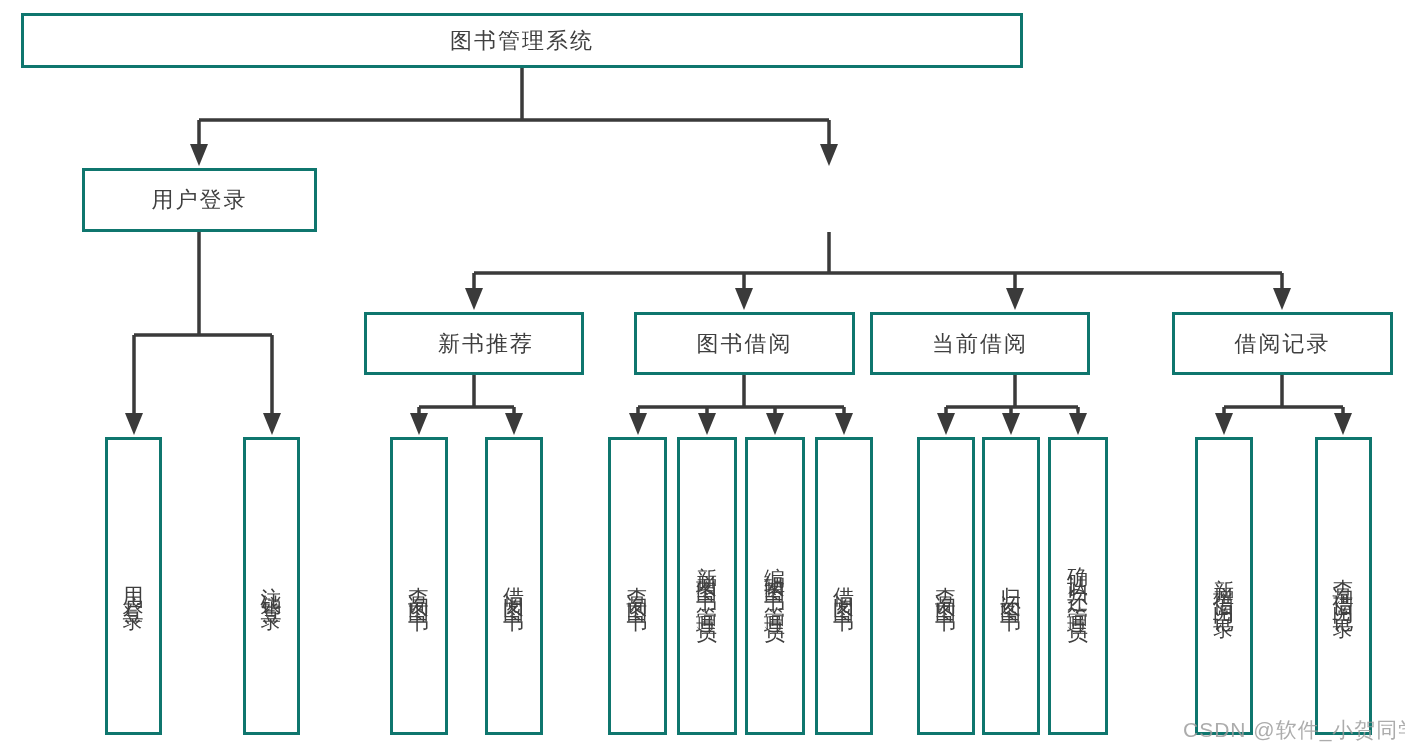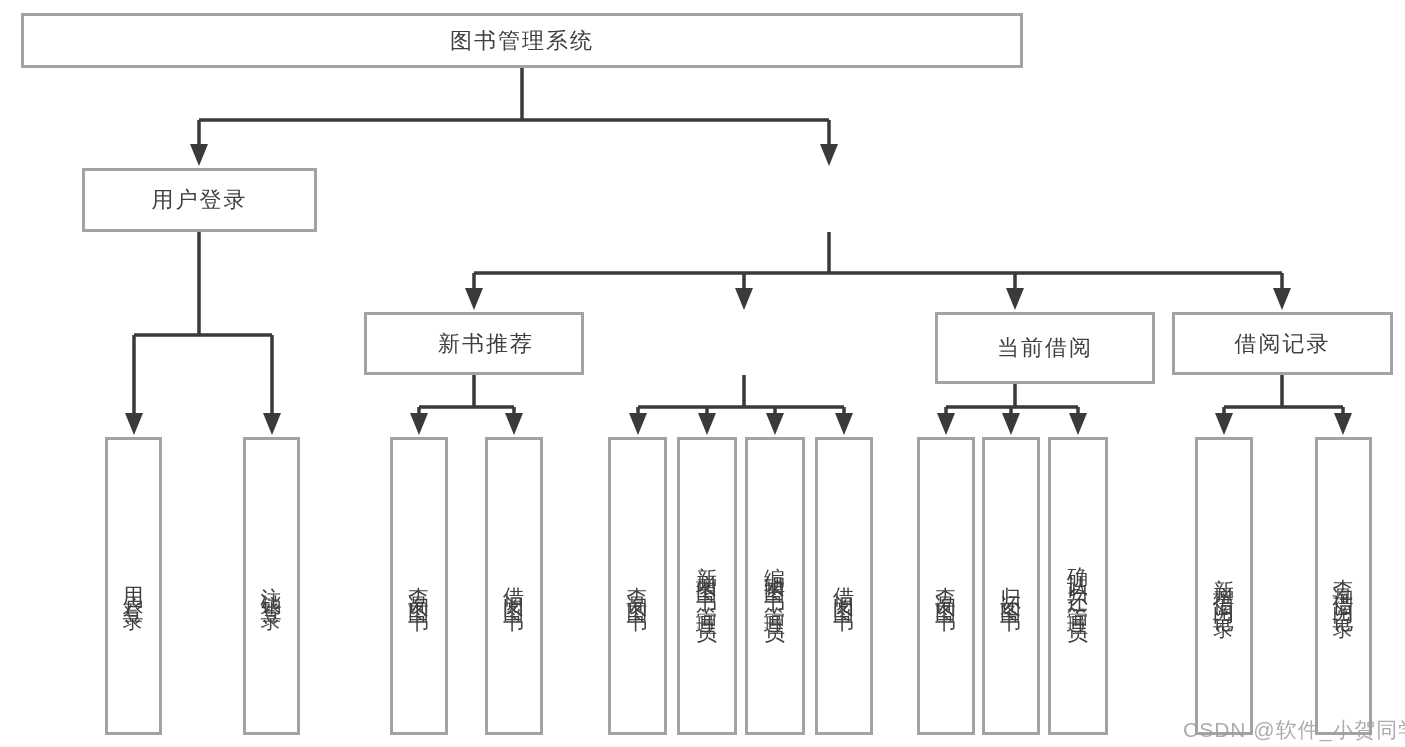--- a/index.html
+++ b/index.html
@@ -13,21 +13,21 @@
   }
   #connectors {
     position: absolute;
     left: 0; top: 0;
     width: 1405px; height: 747px;
     z-index: 1;
   }
   .box {
     position: absolute;
     box-sizing: border-box;
-    border: 3px solid #a3a3a3;
+    border: 3px solid #0f766e;
     background: #ffffff;
     color: #3f3f3f;
     display: flex;
     align-items: center;
     justify-content: center;
     z-index: 2;
   }
   .h {
     font-size: 22px;
     letter-spacing: 2px;
@@ -96,21 +96,22 @@
       <polygon points="1215,413 1233,413 1224,435"></polygon>
       <polygon points="1334,413 1352,413 1343,435"></polygon>
     </g>
   </svg>
 
   <div class="box h" style="left:21px; top:13px; width:1002px; height:55px;">图书管理系统</div>
 
   <div class="box h" style="left:82px; top:168px; width:235px; height:64px;">用户登录</div>
 
   <div class="box h" style="left:364px; top:312px; width:220px; height:63px;padding-left:24px;">新书推荐</div>
-  <div class="box h" style="left:935px; top:312px; width:220px; height:72px;">当前借阅</div>
+  <div class="box h" style="left:634px; top:312px; width:221px; height:63px;">图书借阅</div>
+  <div class="box h" style="left:870px; top:312px; width:220px; height:63px;">当前借阅</div>
   <div class="box h" style="left:1172px; top:312px; width:221px; height:63px;">借阅记录</div>
 
   <div class="box v" style="left:105px; top:437px; width:57px; height:298px;">用户登录</div>
   <div class="box v" style="left:243px; top:437px; width:57px; height:298px;">注销登录</div>
 
   <div class="box v" style="left:390px; top:437px; width:58px; height:298px;">查询图书</div>
   <div class="box v" style="left:485px; top:437px; width:58px; height:298px;">借阅图书</div>
 
   <div class="box v" style="left:608px; top:437px; width:59px; height:298px;">查询图书</div>
   <div class="box v" style="left:677px; top:437px; width:60px; height:298px;">新增图书（管理员）</div>

